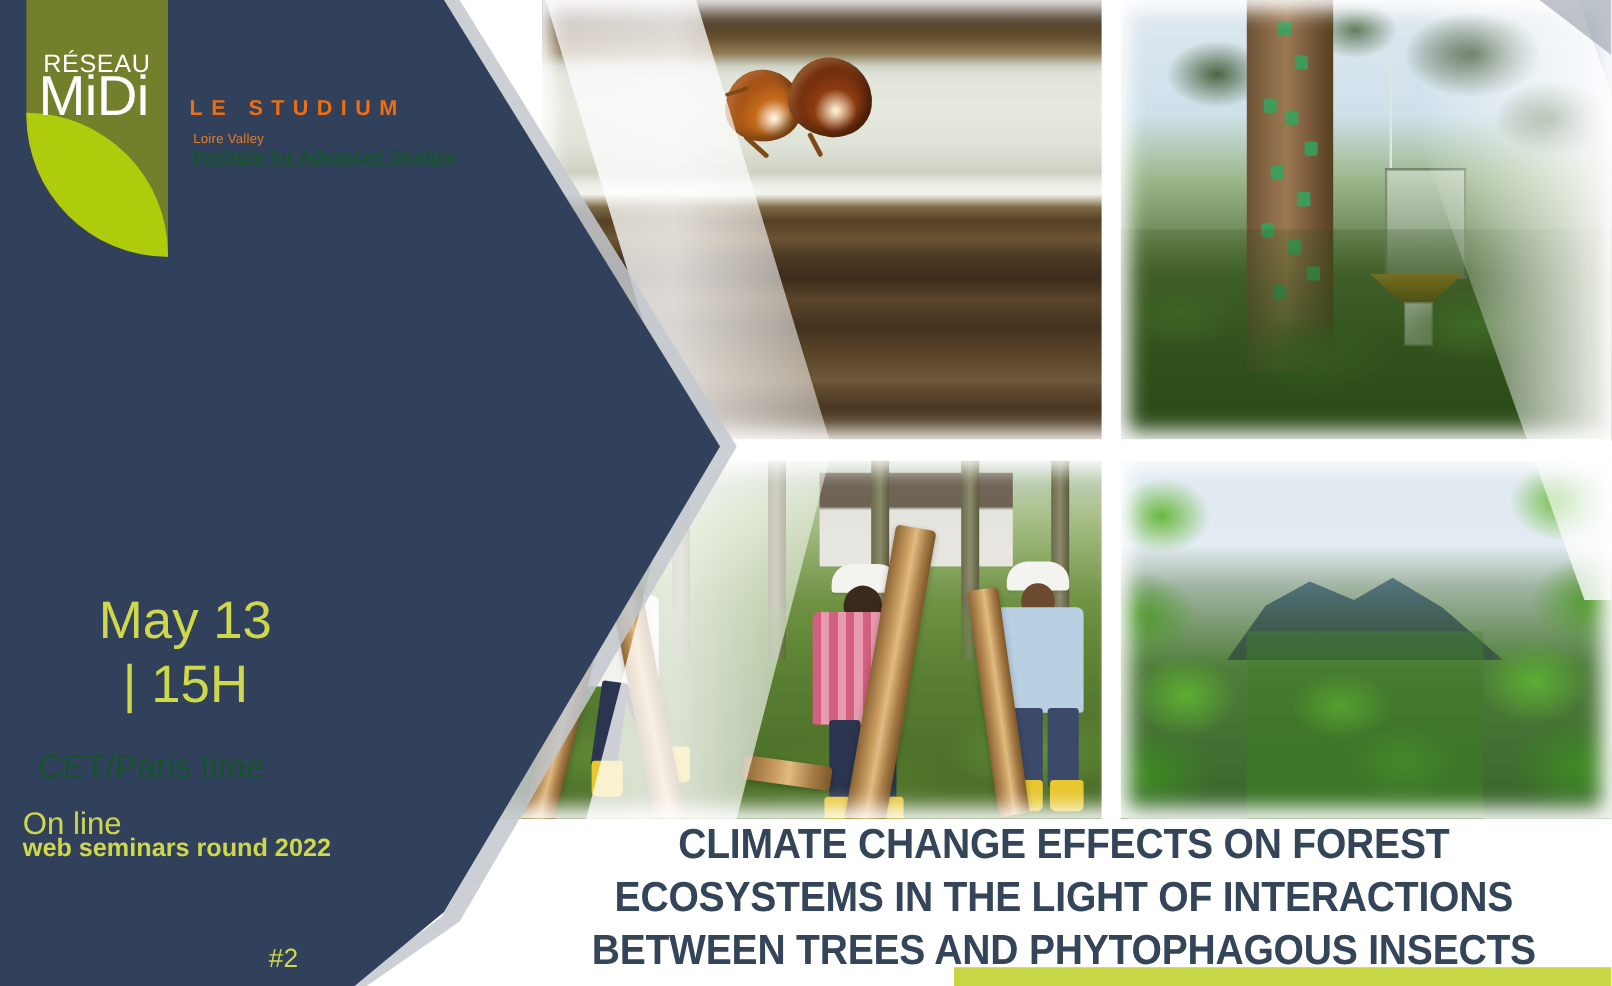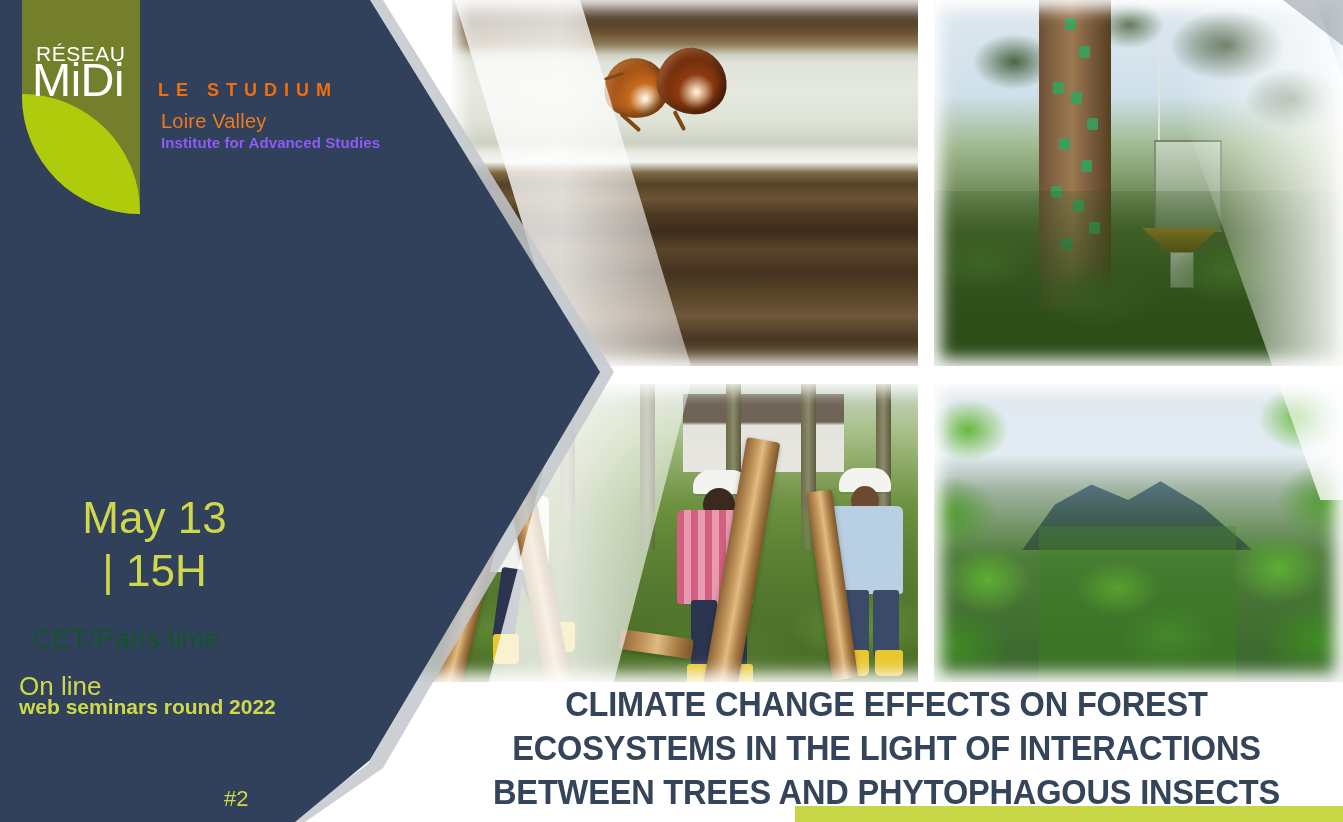--- a/index.html
+++ b/index.html
@@ -264,24 +264,24 @@
     color: #ffffff; font-size: 47px; letter-spacing: -.5px; line-height: 1;
     z-index: 7;
   }
 
   #studium-block { position: absolute; left: 158px; top: 80px; z-index: 7; }
   #studium-name {
     color: #f06e0f; font-size: 18px; font-weight: bold; letter-spacing: 7px;
     margin: 0;
   }
   #studium-sub1 {
-    color: #ee7a1f; font-size: 20px; margin: 9px 0 0 3px; letter-spacing: .2px;
+    color: #ee7a1f; font-size: 11px; margin: 9px 0 0 3px; letter-spacing: .2px;
   }
   #studium-sub2 {
-    color: #8b5cf6; font-size: 15px; font-weight: bold; margin: 1px 0 0 3px; letter-spacing: .1px;
+    color: #14532d; font-size: 15px; font-weight: bold; margin: 1px 0 0 3px; letter-spacing: .1px; text-decoration: underline;
   }
 
   
   .navy-text { position: absolute; z-index: 7; color: #ced84a; }
   #speaker-block { left: 22px; top: 243px; width: 420px; }
   #speaker-name {
     font-size: 35px; font-weight: bold; line-height: 1.28; margin: 0;
     color: #ced84a;
   }
   #speaker-affil {

